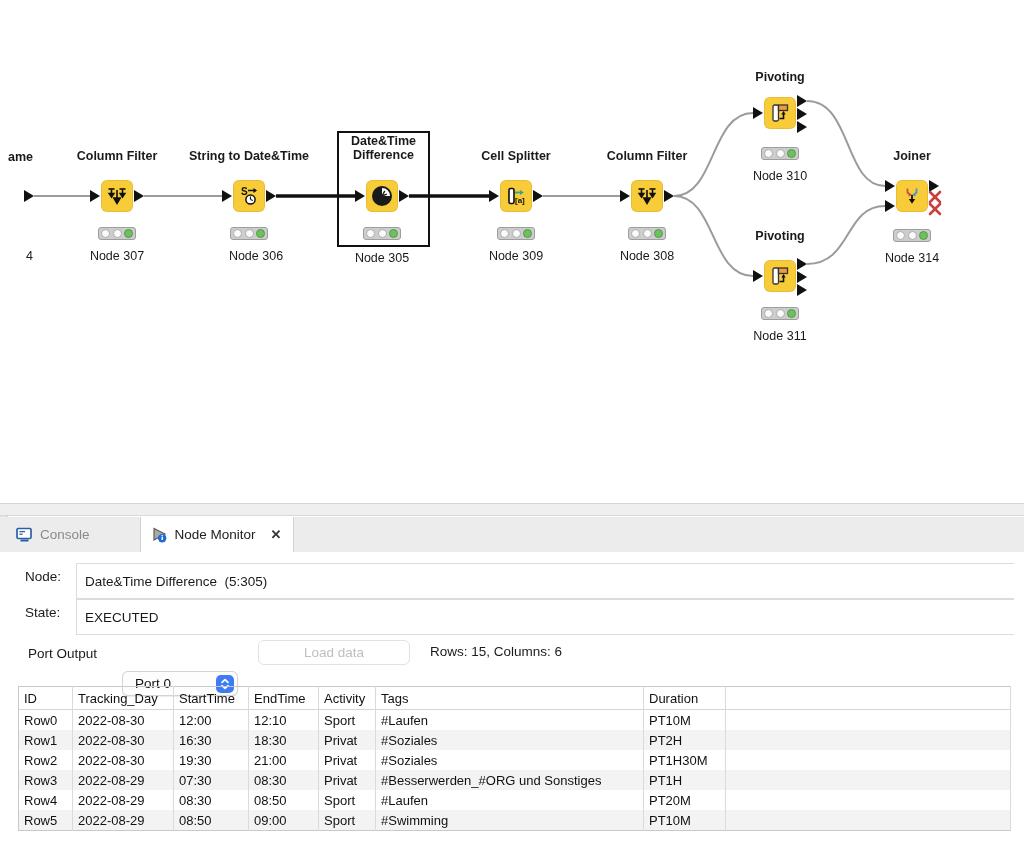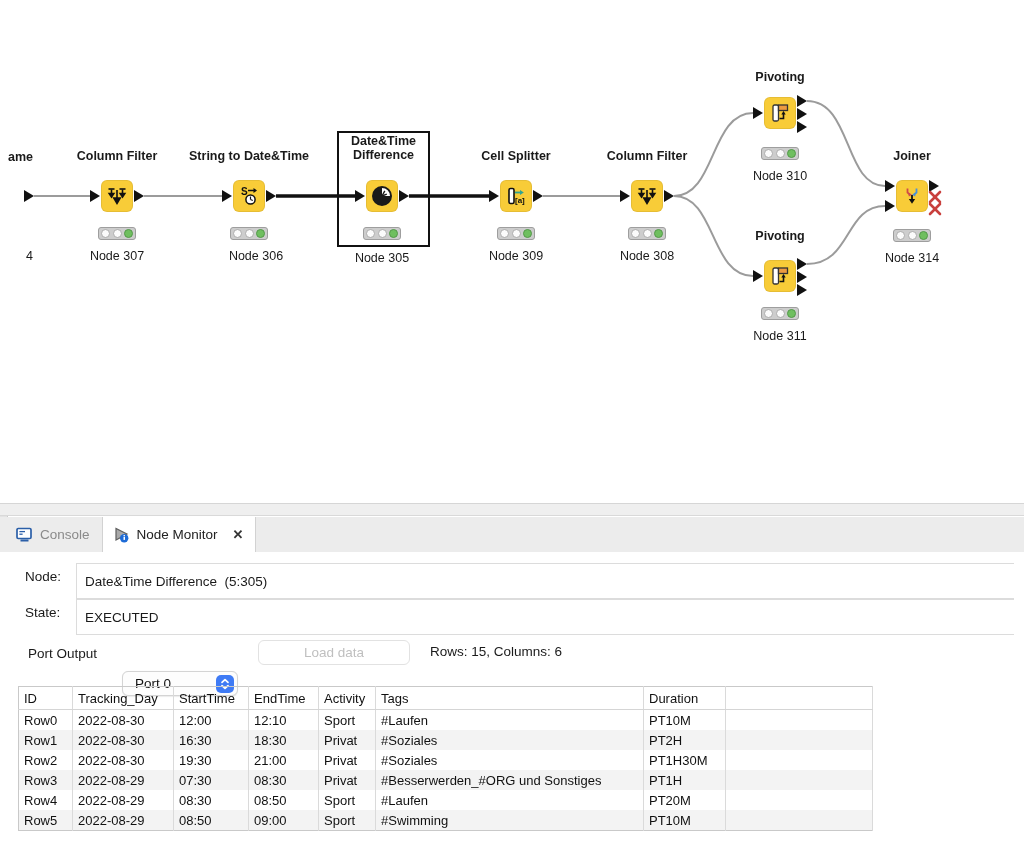--- a/index.html
+++ b/index.html
@@ -46,21 +46,21 @@
   .dtd-label{
     position:absolute;left:336px;top:134px;width:95px;text-align:center;
     font-size:12.5px;font-weight:bold;color:#1a1a1a;line-height:14px;
   }
   .cut-text{position:absolute;font-size:12.5px;font-weight:bold;color:#1a1a1a;}
   .cut-num{position:absolute;font-size:12.5px;color:#1a1a1a;}
 
   
   .sash{left:0;top:503px;width:1024px;height:13px;background:#efefef;border-top:1px solid #d6d6d6;border-bottom:1px solid #d9d9d9;box-sizing:border-box;}
   .tabbar{left:0;top:517px;width:1024px;height:35px;background:#ececec;display:flex;align-items:stretch;}
-  .tab{display:flex;align-items:center;gap:7px;padding:0 12px 0 10px;font-size:13.5px;font-weight:500;cursor:default;}
+  .tab{display:flex;align-items:center;gap:7px;padding:0 12px 0 10px;font-size:13.5px;font-weight:500;cursor:default;margin-left:38px;}
   .tab.inactive{color:#8a8a8a;margin-left:6px;}
   .tab.active{color:#222;background:#ffffff;border-left:1px solid #d2d2d2;border-right:1px solid #d2d2d2;}
   .tab .close{font-size:13px;color:#333;margin-left:8px;font-weight:bold;}
   .panel-bg{left:0;top:552px;width:1024px;height:302px;background:#ffffff;}
 
   .flabel{position:absolute;font-size:13.5px;color:#1a1a1a;}
   .field{
     position:absolute;left:76px;width:938px;height:36px;box-sizing:border-box;
     background:#fff;border:1px solid #dcdcdc;border-right:none;
     font-size:13.5px;color:#1a1a1a;display:flex;align-items:center;padding-left:8px;
@@ -77,21 +77,21 @@
   }
   .stepper{width:18px;height:18px;border-radius:5px;background:#3f7bf5;display:flex;align-items:center;justify-content:center;}
   .btn-disabled{
     position:absolute;left:258px;top:640px;width:152px;height:25px;box-sizing:border-box;
     background:#fff;border:1px solid #e2e2e2;border-radius:6px;
     font-size:13.5px;color:#bfbfbf;display:flex;align-items:center;justify-content:center;
   }
   .summary{position:absolute;left:430px;top:644px;font-size:13.5px;color:#1a1a1a;}
 
   table.monitor{
-    position:absolute;left:18px;top:686px;width:855px;
+    position:absolute;left:18px;top:686px;width:993px;
     border-collapse:collapse;table-layout:fixed;
     font-size:13px;color:#111;
     border:1px solid #c9c9c9;
   }
   table.monitor th{
     font-weight:500;text-align:left;height:22px;padding:0 0 0 5px;
     border-right:1px solid #dadada;border-bottom:1px solid #d5d5d5;
     white-space:nowrap;overflow:hidden;
   }
   table.monitor td{

